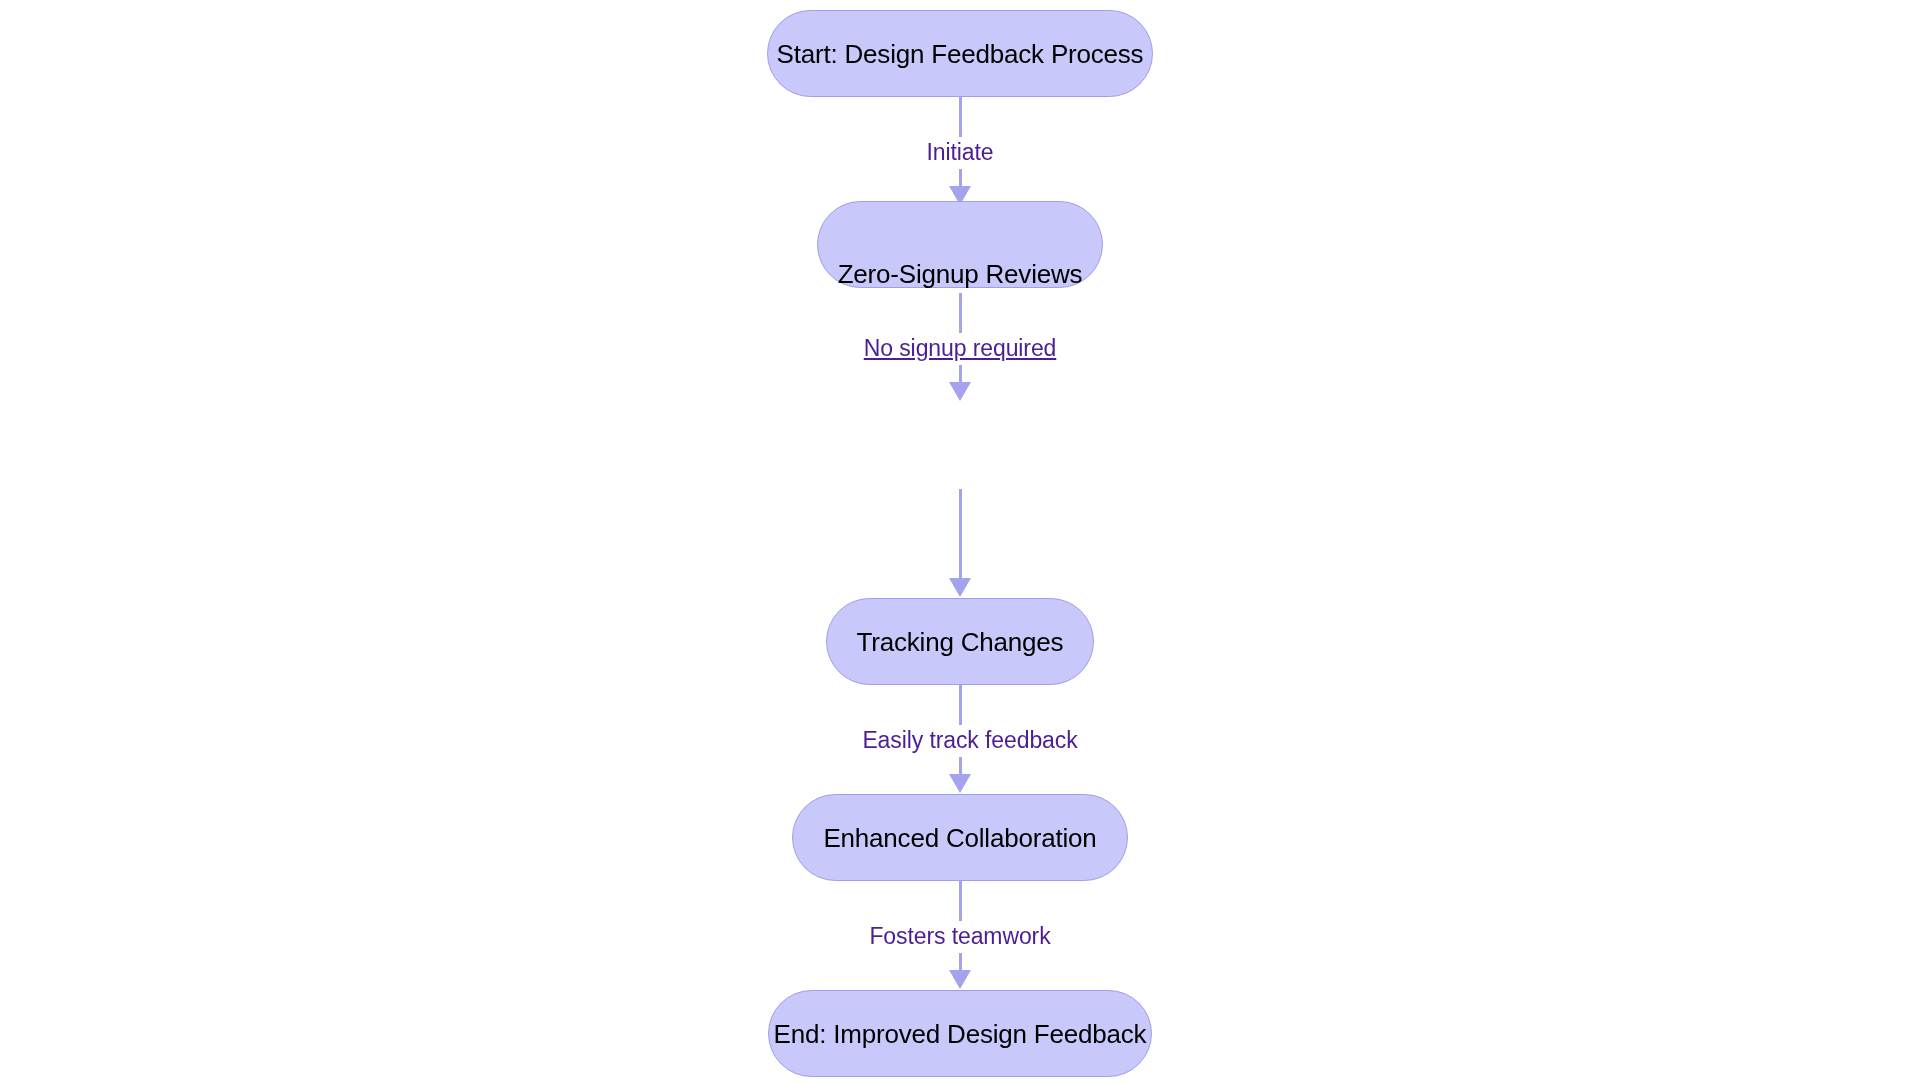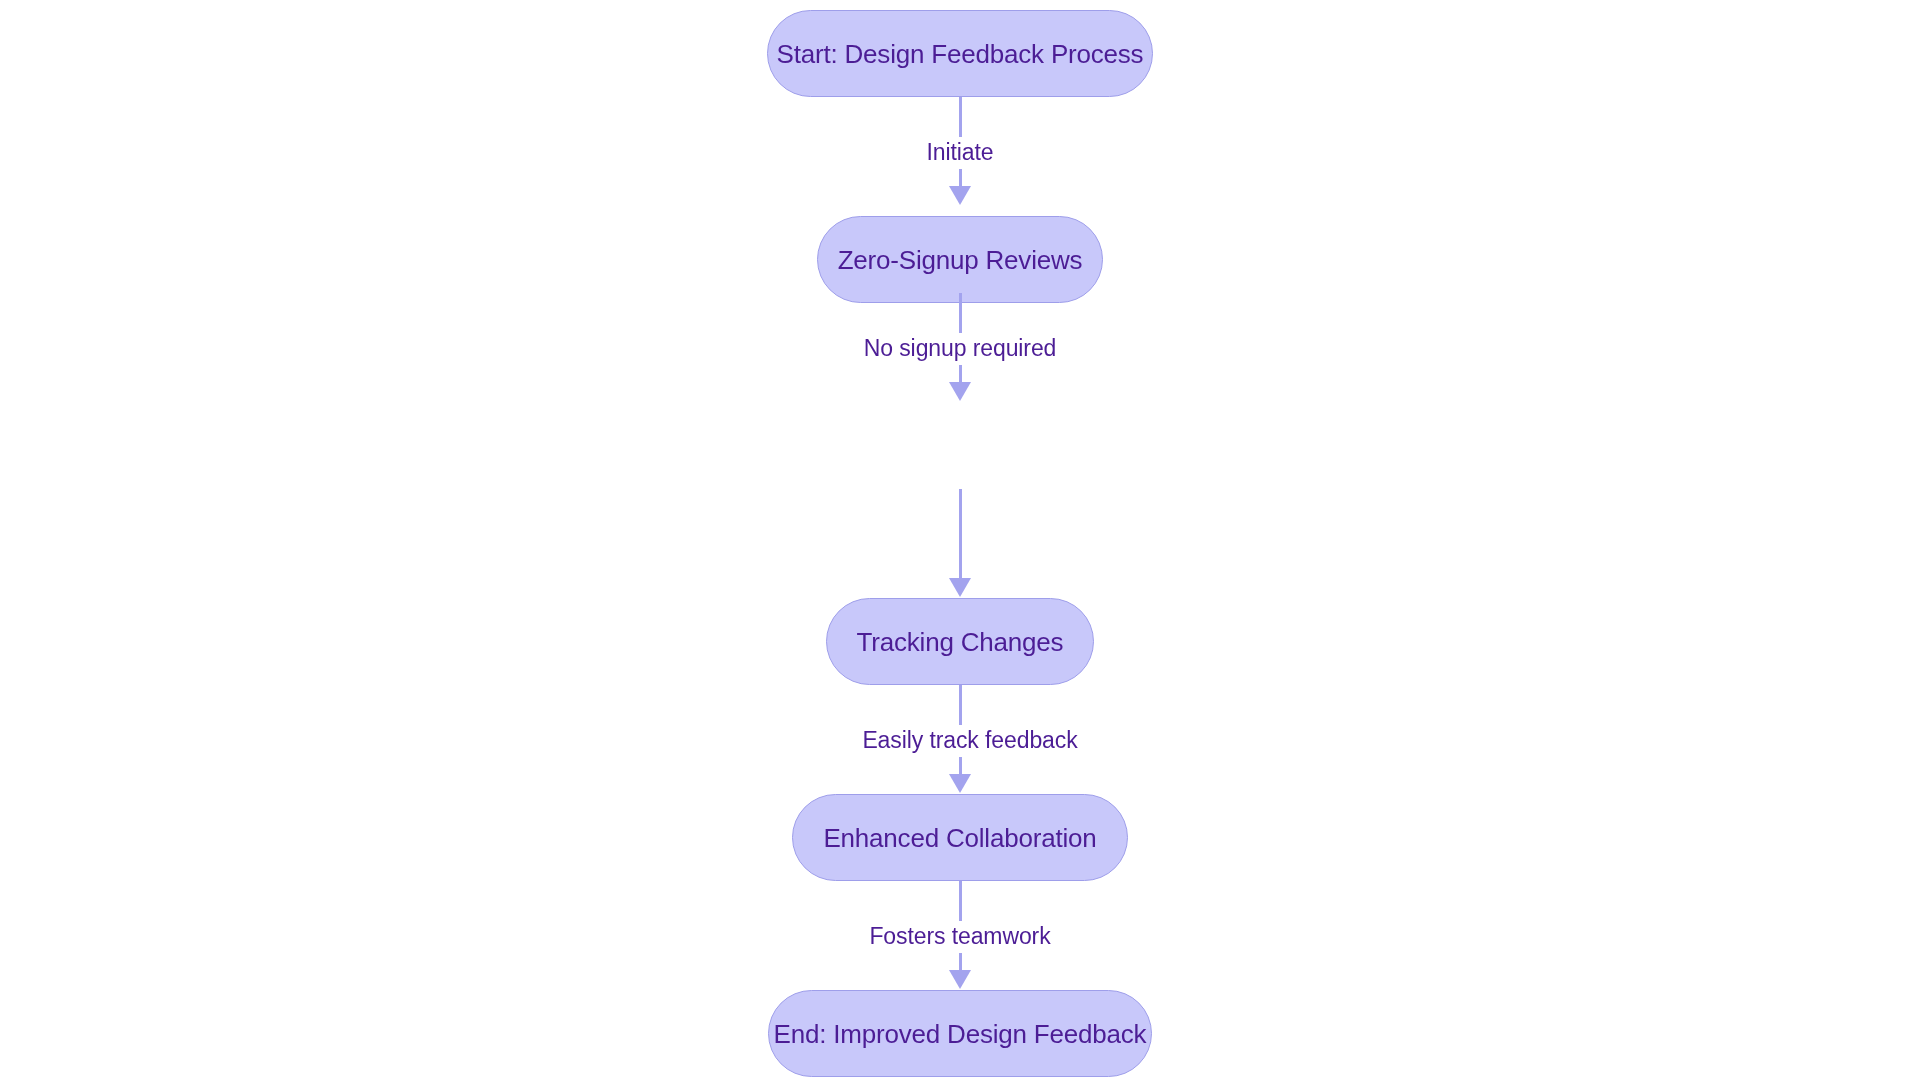--- a/index.html
+++ b/index.html
@@ -30,30 +30,30 @@
     align-items: center;
     justify-content: center;
     background: #c8c8fa;
     border: 1px solid #9e9eea;
     border-radius: 48px;
     height: 87px;
     transform: translateX(-50%);
     left: 960px;
   }
   .node-label {
-    color: #4c1d95;
+    color: #000000;
     font-size: 26px;
     font-family: "Liberation Sans", sans-serif;
     letter-spacing: -0.2px;
     white-space: nowrap;
     line-height: 1;
   }
 
   .node-1 { top: 10px;  width: 386px; }
-  .node-2 { top: 216px; width: 286px; }
+  .node-2 { top: 201px; width: 286px; align-items: flex-end; }
   .node-3 { top: 402px; width: 326px; }
   .node-4 { top: 598px; width: 268px; }
   .node-5 { top: 794px; width: 336px; }
   .node-6 { top: 990px; width: 384px; align-items: center; }
 
   
   .edge-line {
     position: absolute;
     left: 960px;
     width: 3px;
@@ -91,21 +91,21 @@
     background: #ffffff;
     color: #4c1d95;
     font-size: 23px;
     font-family: "Liberation Sans", sans-serif;
     letter-spacing: -0.1px;
     white-space: nowrap;
     padding: 2px 6px;
     line-height: 1.2;
   }
   .elabel-1 { top: 137px; }
-  .elabel-2 { top: 333px; }
+  .elabel-2 { top: 333px; text-decoration: underline; }
   .elabel-3 { top: 529px; }
   .elabel-4 { top: 725px; margin-left: 10px; }
   .elabel-5 { top: 921px; }
 </style>
 </head>
 <body>
 
 <div id="flow-canvas">
 
   <div class="node node-1">

